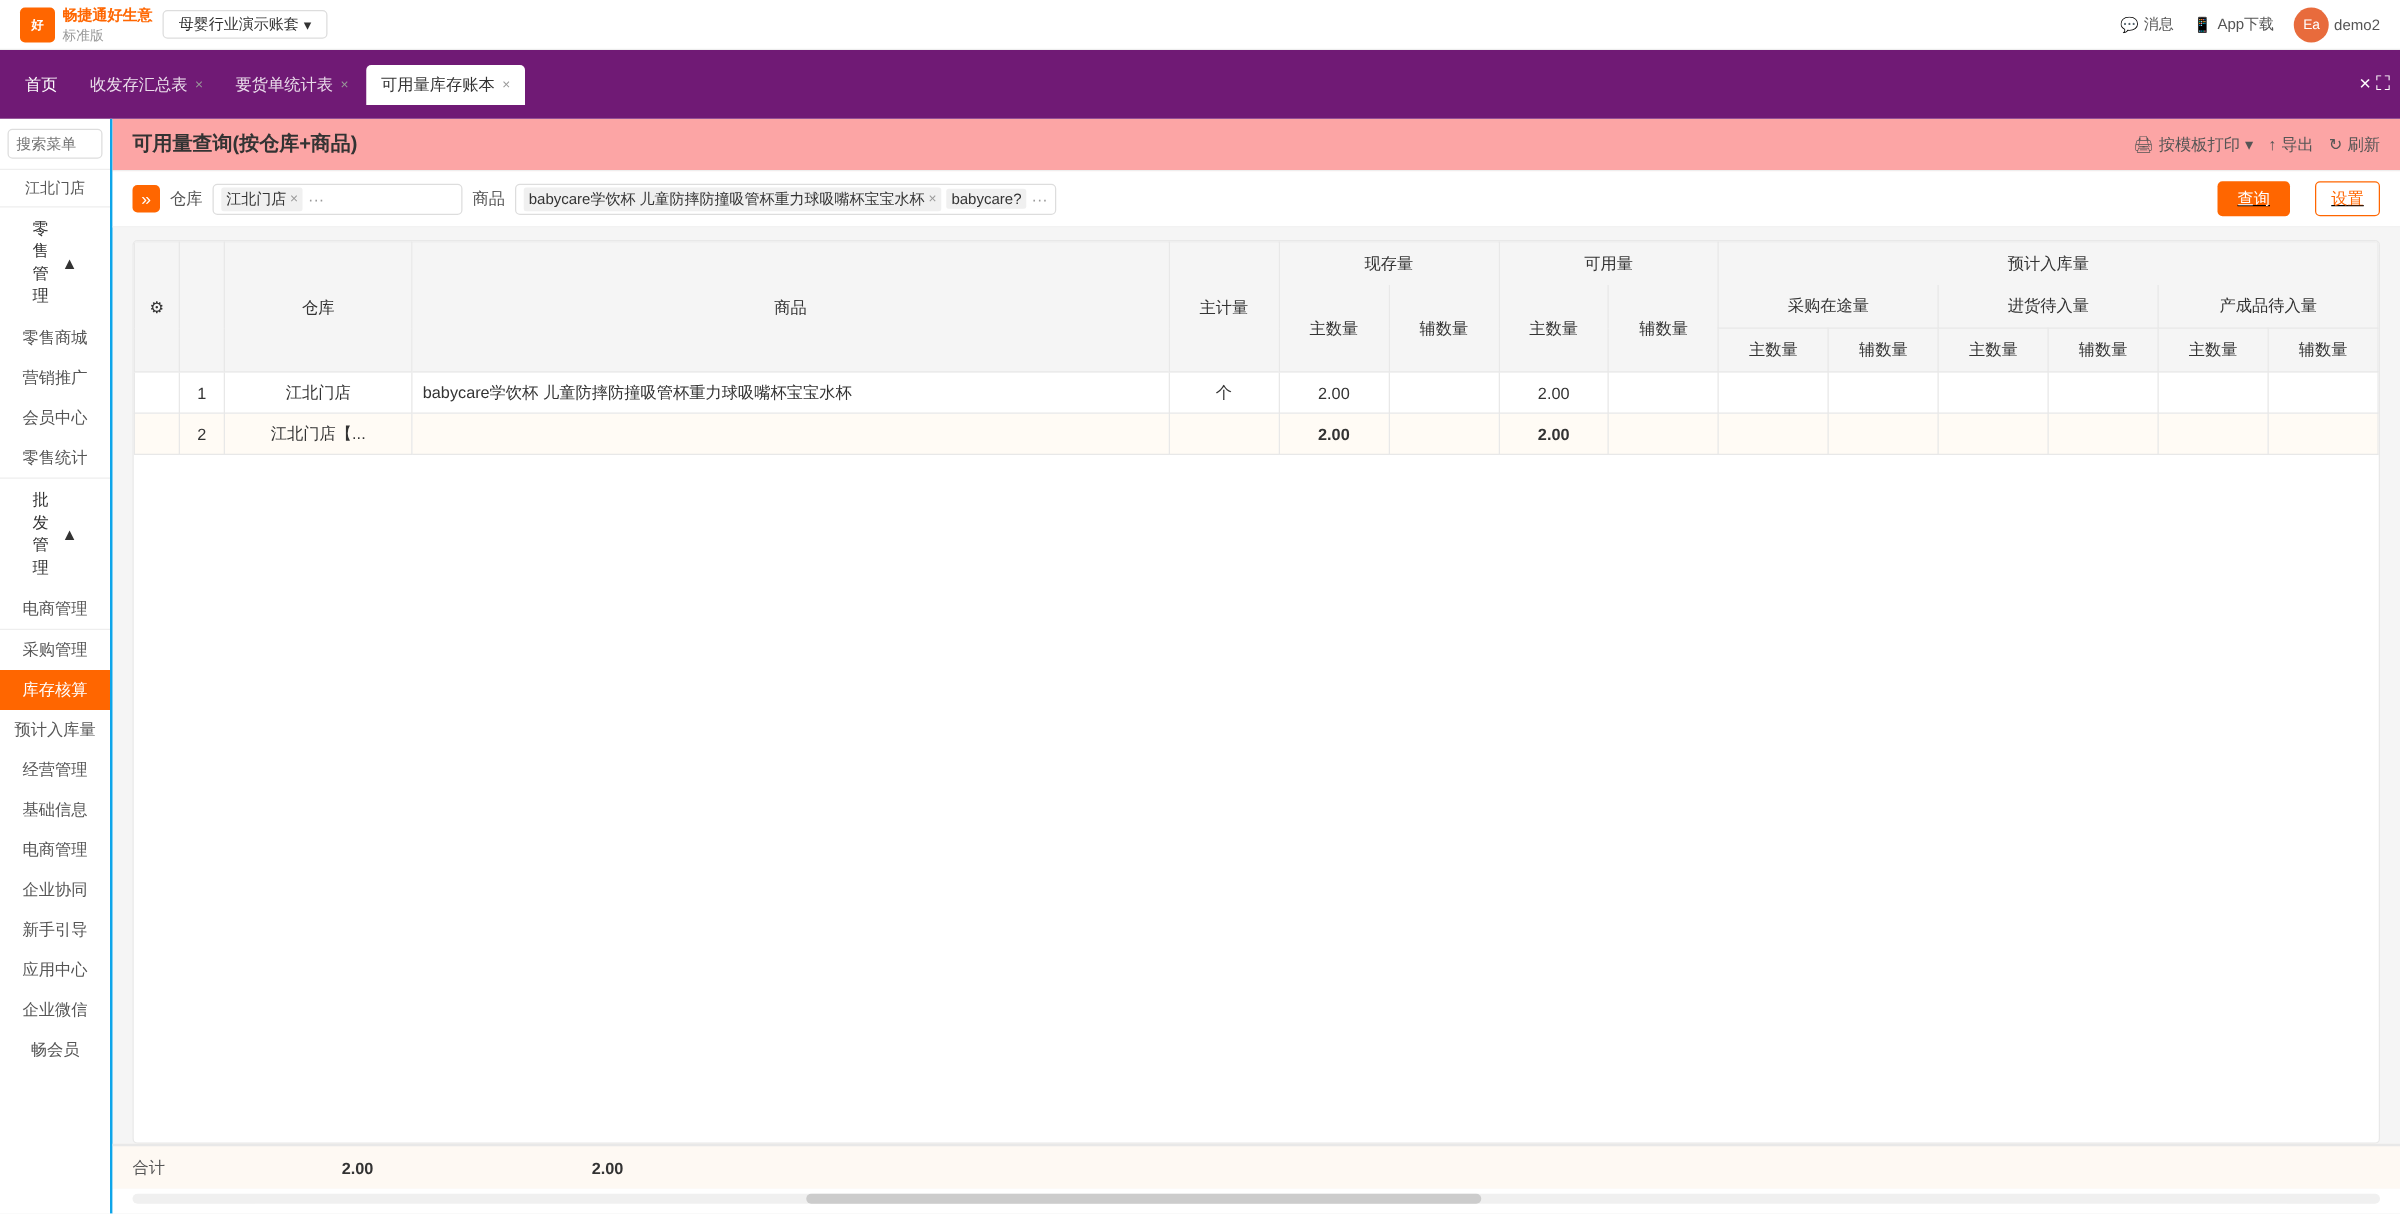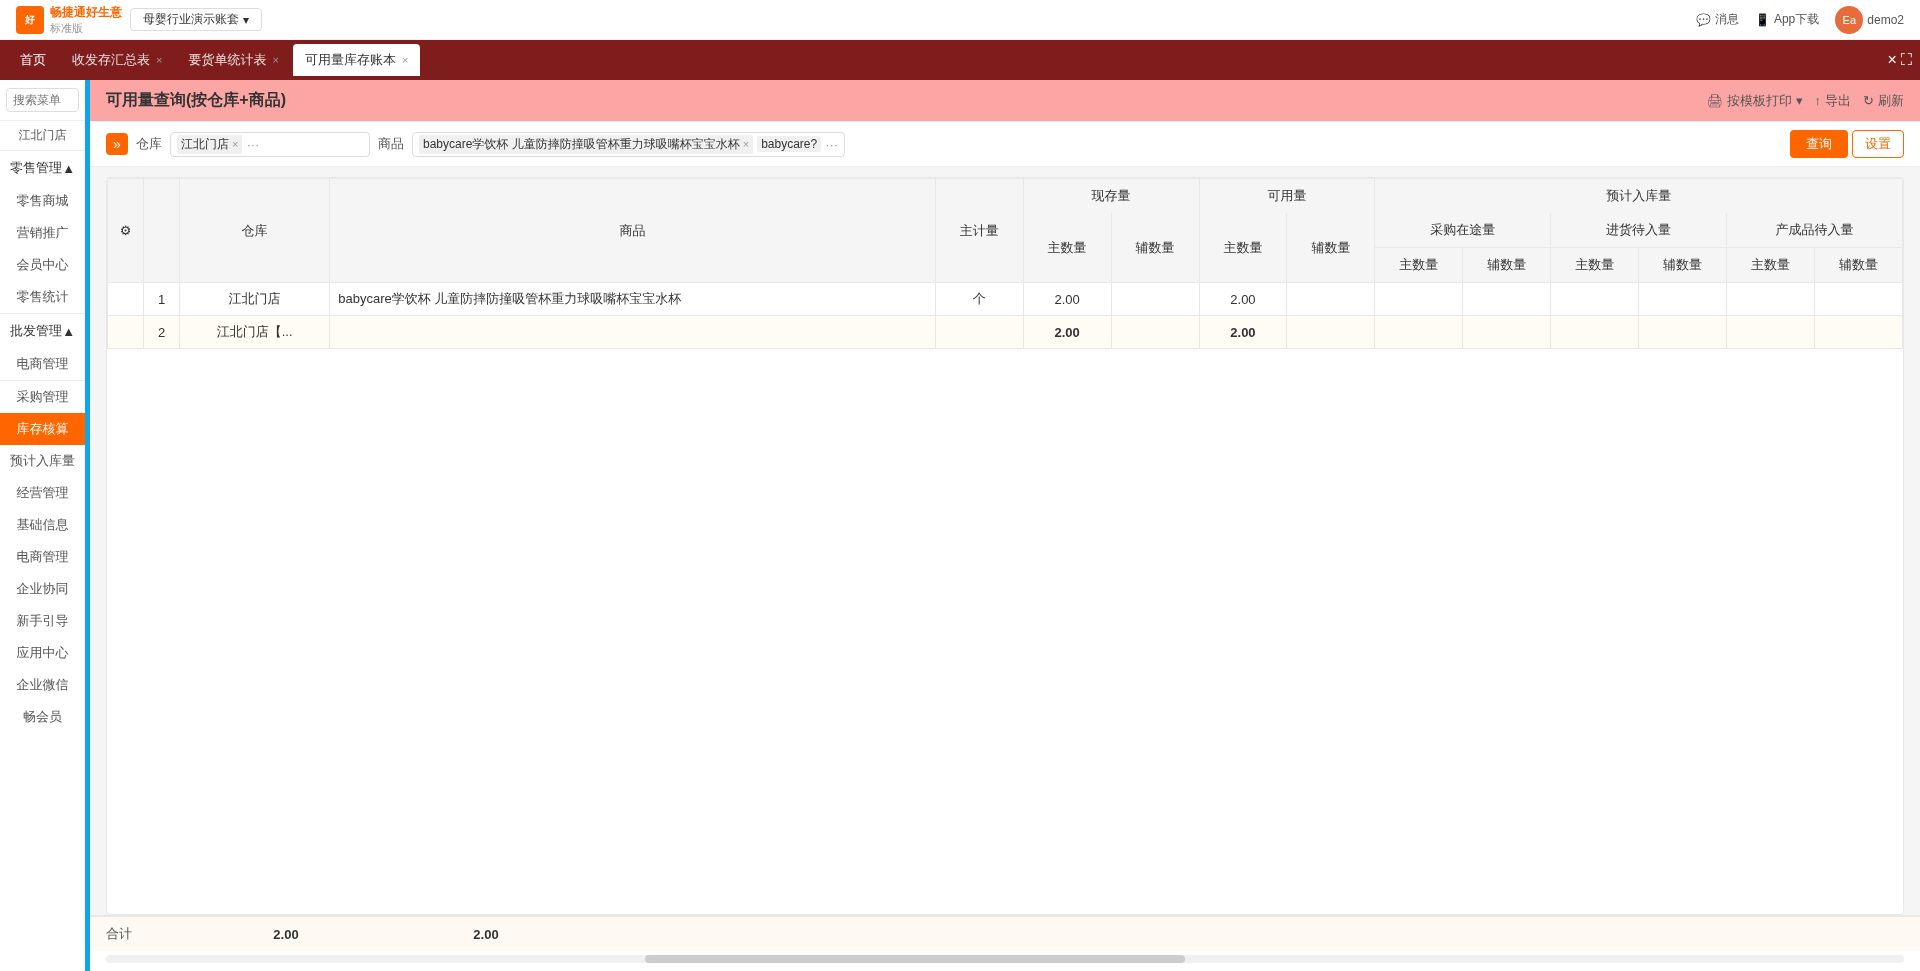--- a/index.html
+++ b/index.html
@@ -25,22 +25,22 @@
       display: flex; align-items: center; gap: 4px;
       border: 1px solid #ddd; border-radius: 4px; padding: 2px 12px;
       font-size: 12px; color: #333; background: #fff; cursor: pointer;
     }
     .top-bar-right { display: flex; align-items: center; gap: 16px; }
     .top-action { display: flex; align-items: center; gap: 4px; color: #555; font-size: 12px; cursor: pointer; }
     .avatar { width: 28px; height: 28px; border-radius: 50%; background: #e86b3c; display: flex; align-items: center; justify-content: center; color: #fff; font-size: 11px; }
 
     
     .nav-tabs {
-      height: 40px;
-      background: #7f1d1d;
+      height: 55px;
+      background: #701a75;
       display: flex;
       align-items: center;
       padding: 0 0 0 8px;
       flex-shrink: 0;
       gap: 2px;
     }
     .nav-tab {
       height: 32px;
       padding: 0 12px;
       display: flex; align-items: center; gap: 6px;
@@ -60,21 +60,21 @@
     .nav-right-btns { display: flex; align-items: center; gap: 4px; padding-right: 8px; }
     .nav-icon-btn { color: #fff; cursor: pointer; font-size: 16px; }
 
     
     .main-layout { display: flex; flex: 1; overflow: hidden; }
 
     
     .sidebar {
       width: 90px;
       background: #fff;
-      border-right: 5px solid #0ea5e9;
+      border-right: 2px solid #0ea5e9;
       display: flex;
       flex-direction: column;
       overflow-y: auto;
       flex-shrink: 0;
     }
     .sidebar-search {
       padding: 8px 6px;
       border-bottom: 1px solid #eee;
     }
     .sidebar-search input {
@@ -91,21 +91,21 @@
       font-size: 12px;
       color: #555;
       border-bottom: 1px solid #eee;
       cursor: pointer;
     }
     .sidebar-section {
       border-bottom: 1px solid #eee;
     }
     .sidebar-section-header {
       display: flex; align-items: center; justify-content: space-between;
-      padding: 8px 10px;
+      padding: 8px 26px;
       font-size: 13px; color: #333; cursor: pointer; font-weight: 500;
     }
     .sidebar-item {
       padding: 7px 10px;
       font-size: 13px; color: #555; cursor: pointer;
       text-align: center;
     }
     .sidebar-item.active { background: #ff6600; color: #fff; }
 
     
@@ -148,21 +148,21 @@
       border: 1px solid #ddd; border-radius: 4px; padding: 2px 6px;
       min-width: 200px; background: #fff;
     }
     .filter-tag {
       background: #f0f0f0; border-radius: 2px;
       padding: 1px 4px; font-size: 12px; color: #333;
       display: flex; align-items: center; gap: 3px;
     }
     .filter-tag .tag-close { color: #999; cursor: pointer; font-size: 11px; }
     .filter-more { color: #999; font-size: 13px; cursor: pointer; }
-    .filter-actions { display: flex; gap: 4px; margin-left: auto; }
+    .filter-actions { display: flex; gap: 20px; margin-left: auto; text-decoration: underline; }
     .btn-query {
       background: #ff6600; color: #fff;
       border: none; border-radius: 4px;
       padding: 4px 16px; cursor: pointer; font-size: 13px;
     }
     .btn-settings {
       background: #fff; color: #ff6600;
       border: 1px solid #ff6600; border-radius: 4px;
       padding: 4px 12px; cursor: pointer; font-size: 13px;
     }

